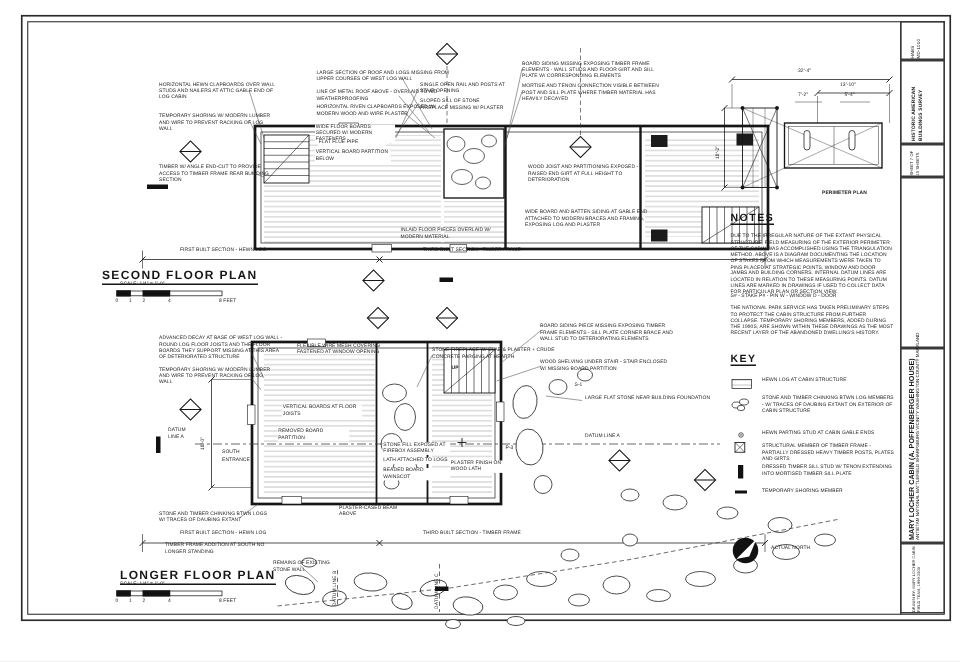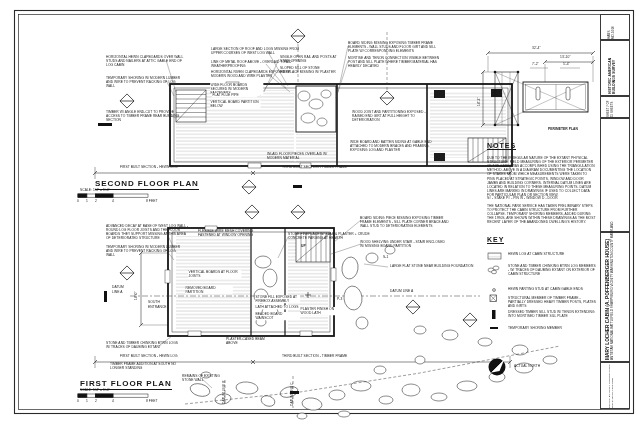--- a/index.html
+++ b/index.html
@@ -259,29 +259,29 @@
     <g stroke="#161616">
       <rect x="78" y="194" width="70" height="3.2" fill="#fff" stroke-width="0.5"></rect>
       <rect x="78" y="194" width="8.75" height="3.2" fill="#111"></rect>
       <rect x="95.5" y="194" width="17.5" height="3.2" fill="#111"></rect>
       <rect x="78" y="394" width="70" height="3.2" fill="#fff" stroke-width="0.5"></rect>
       <rect x="78" y="394" width="8.75" height="3.2" fill="#111"></rect>
       <rect x="95.5" y="394" width="17.5" height="3.2" fill="#111"></rect>
     </g>
   </svg>
 
-  <div class="h" style="left:95px;top:179px;">SECOND FLOOR PLAN</div>
+  <div class="h" style="left:68px;top:179px;">SECOND FLOOR PLAN</div>
   <div class="t" style="left:80px;top:188px;">SCALE: 1/4" = 1'-0"</div>
   <div class="t" style="left:77px;top:199px;">0</div>
   <div class="t" style="left:86px;top:199px;">1</div>
   <div class="t" style="left:95px;top:199px;">2</div>
   <div class="t" style="left:112px;top:199px;">4</div>
   <div class="t" style="left:146px;top:199px;white-space:nowrap;">8 FEET</div>
 
-  <div class="h" style="left:80px;top:379px;">FIRST FLOOR PLAN</div>
+  <div class="h" style="left:80px;top:379px;">LONGER FLOOR PLAN</div>
   <div class="t" style="left:80px;top:388px;">SCALE: 1/4" = 1'-0"</div>
   <div class="t" style="left:77px;top:399px;">0</div>
   <div class="t" style="left:86px;top:399px;">1</div>
   <div class="t" style="left:95px;top:399px;">2</div>
   <div class="t" style="left:112px;top:399px;">4</div>
   <div class="t" style="left:146px;top:399px;white-space:nowrap;">8 FEET</div>
 
   <div class="t nw" style="left:120px;top:165px;">FIRST BUILT SECTION - HEWN LOG</div>
   <div class="t nw" style="left:282px;top:165px;">THIRD BUILT SECTION - TIMBER FRAME</div>
   <div class="t nw" style="left:120px;top:354px;">FIRST BUILT SECTION - HEWN LOG</div>

